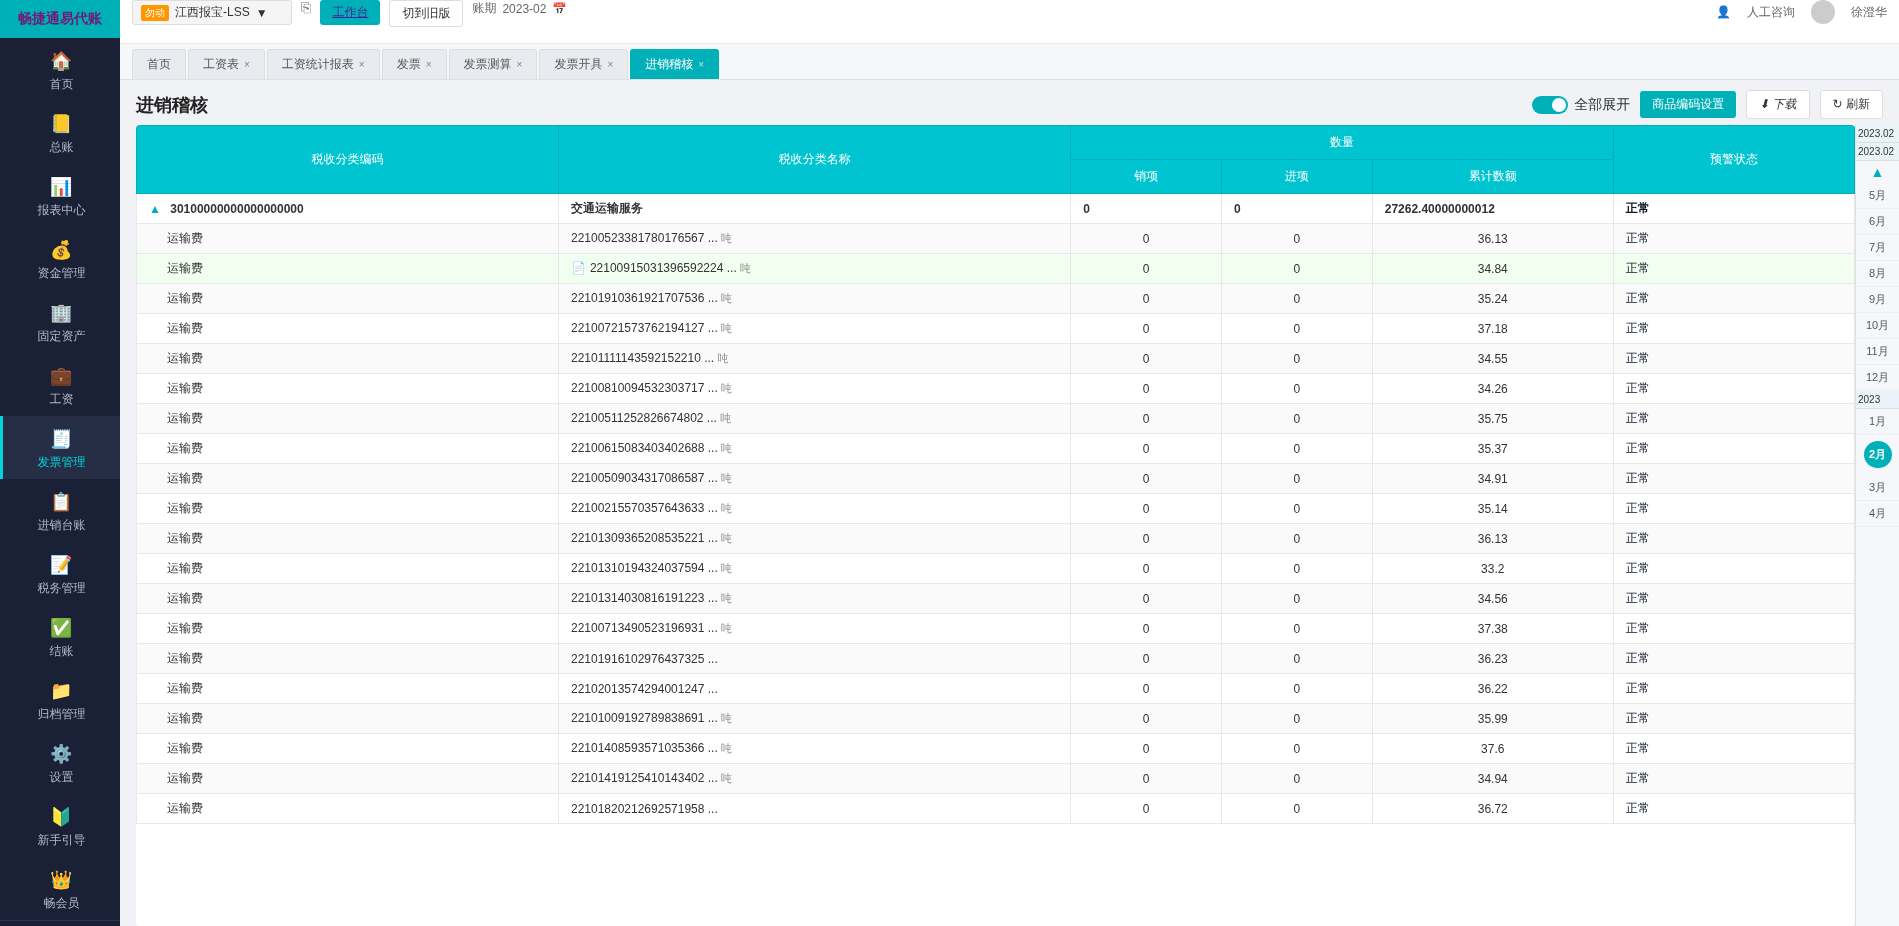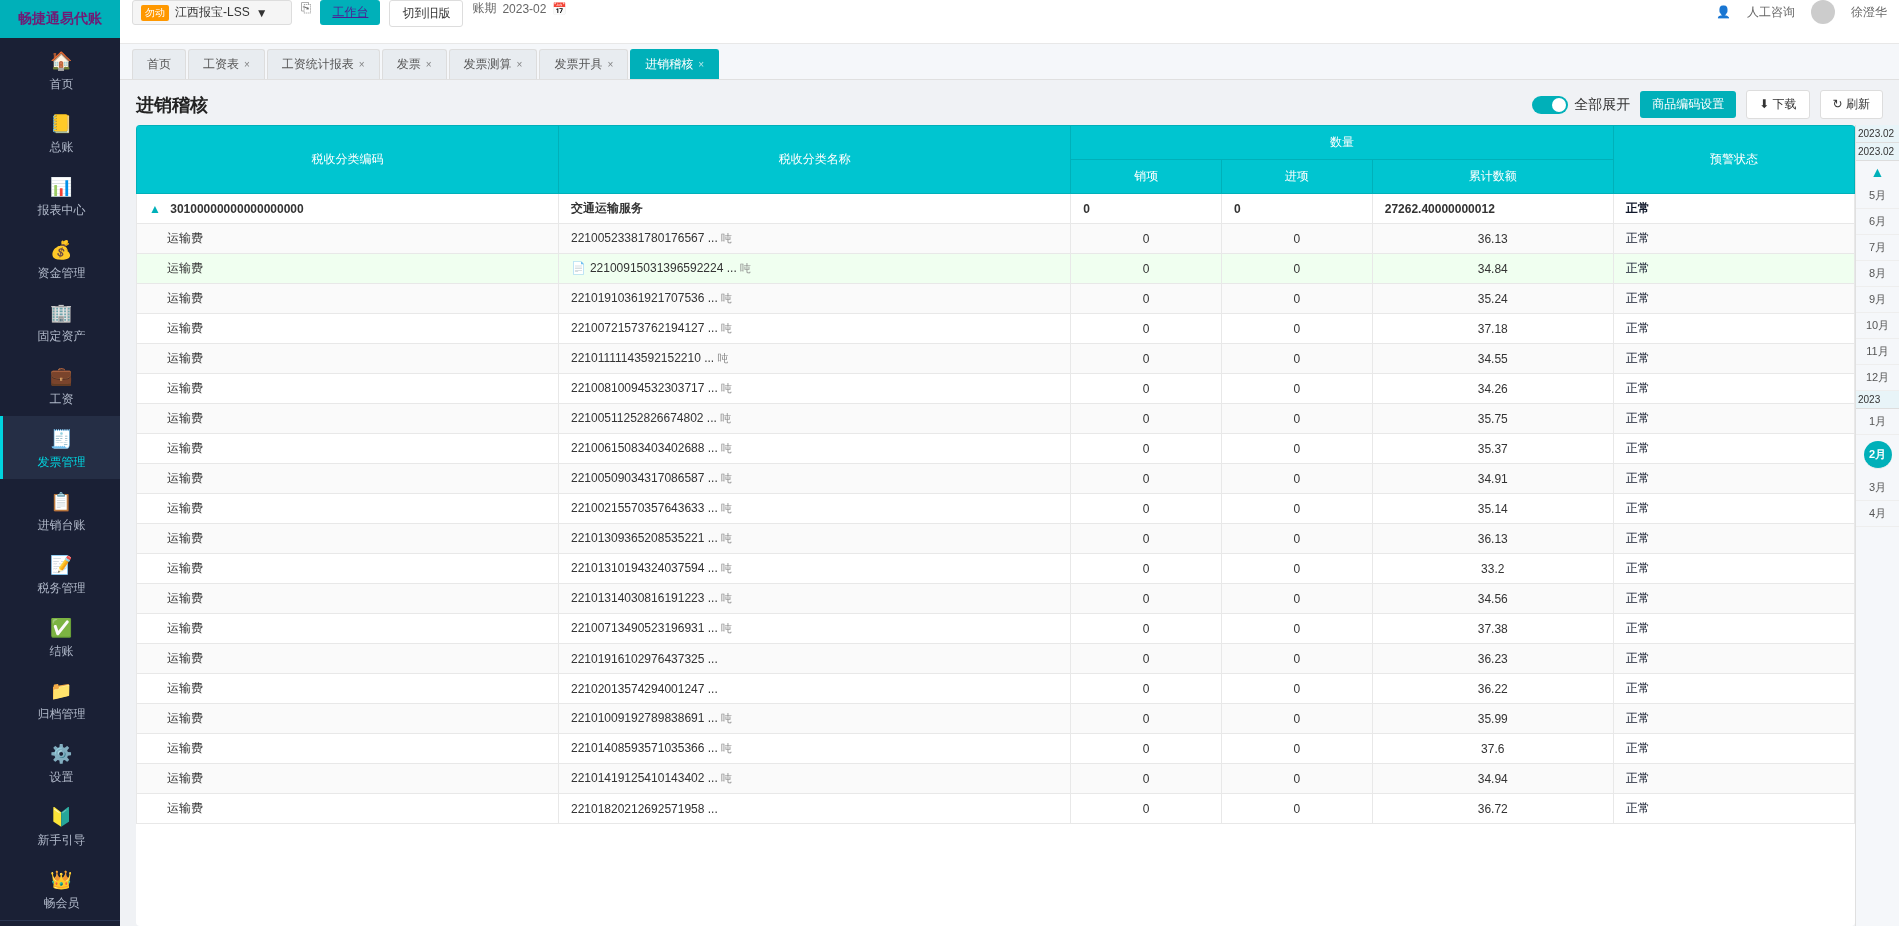--- a/index.html
+++ b/index.html
@@ -185,20 +185,21 @@
       font-size: 12px;
     }
     .btn-download {
       background: white;
       color: #333;
       border: 1px solid #ddd;
       padding: 5px 12px;
       border-radius: 3px;
       cursor: pointer;
       font-size: 12px;
+      font-style: italic;
     }
     .btn-refresh {
       background: white;
       color: #333;
       border: 1px solid #ddd;
       padding: 5px 12px;
       border-radius: 3px;
       cursor: pointer;
       font-size: 12px;
     }

